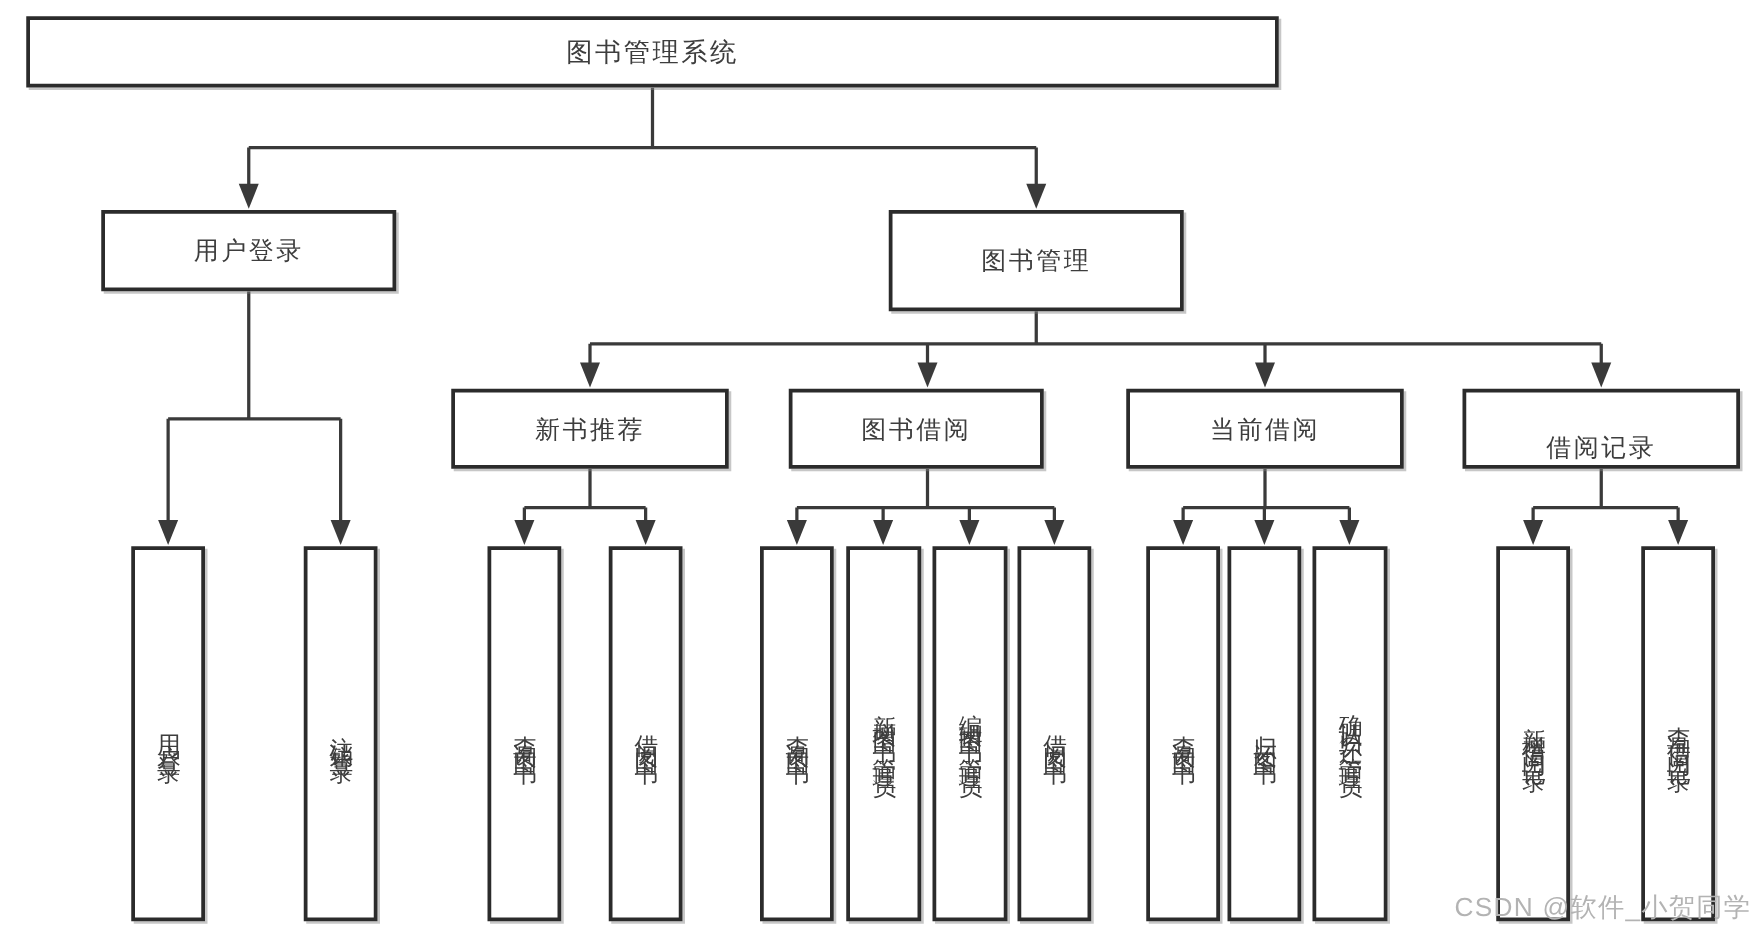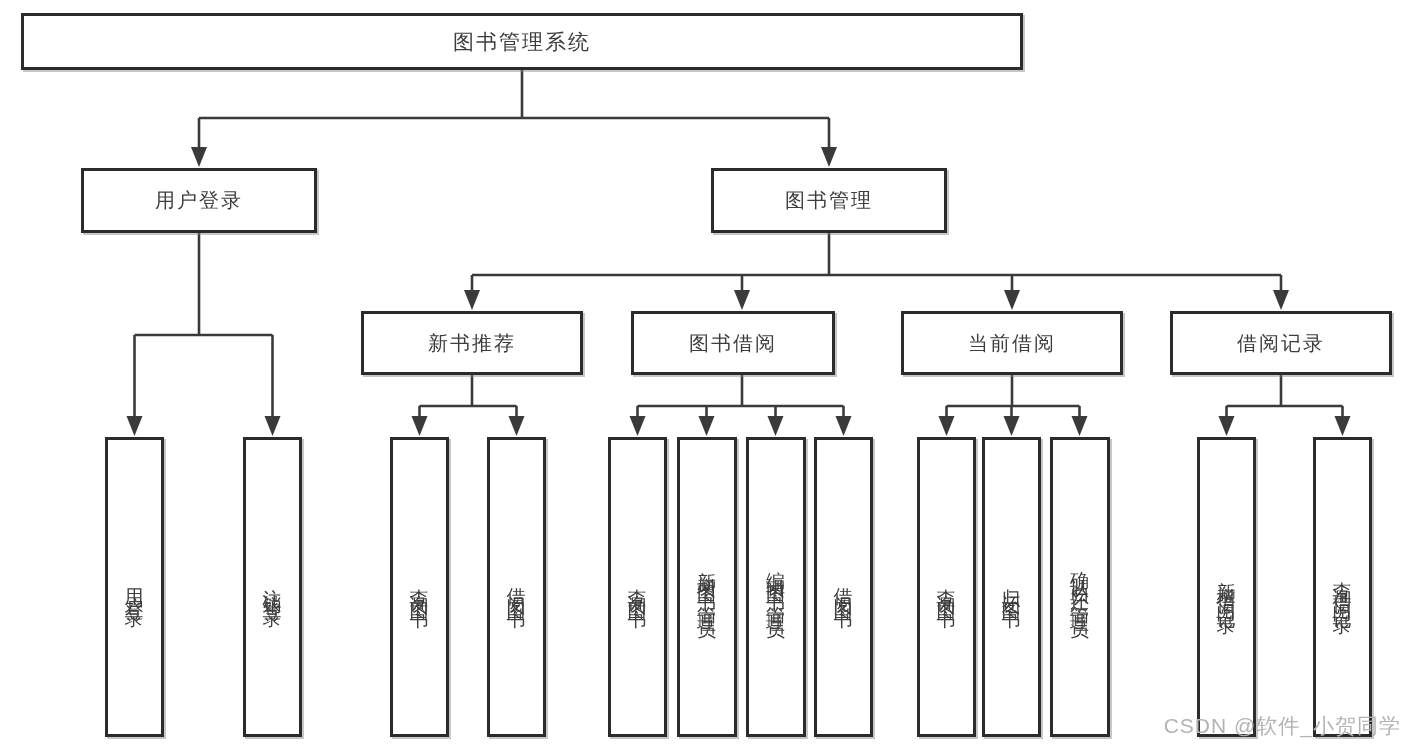--- a/index.html
+++ b/index.html
@@ -92,34 +92,34 @@
       <polygon points="1334.5,416 1350.5,416 1342.5,436"></polygon>
   </svg>
 
   <div class="node root" style="left:21px;top:13px;width:1002px;height:57px;">
     <span>图书管理系统</span>
   </div>
 
   <div class="node branch" style="left:81px;top:168px;width:236px;height:65px;">
     <span>用户登录</span>
   </div>
-  <div class="node branch" style="left:711px;top:168px;width:236px;height:65px;text-align:center;">
+  <div class="node branch" style="left:711px;top:168px;width:236px;height:81px;text-align:center;">
     <span>图书管理</span>
   </div>
 
   <div class="node branch" style="left:361px;top:311px;width:222px;height:64px;align-items:center;">
     <span>新书推荐</span>
   </div>
   <div class="node branch" style="left:631px;top:311px;width:204px;height:64px;">
     <span>图书借阅</span>
   </div>
   <div class="node branch" style="left:901px;top:311px;width:222px;height:64px;font-family:Liberation Mono, monospace;">
     <span>当前借阅</span>
   </div>
-  <div class="node branch" style="left:1170px;top:311px;width:222px;height:64px;">
+  <div class="node branch" style="left:1170px;top:311px;width:222px;height:64px;align-items:flex-end;">
     <span>借阅记录</span>
   </div>
 
   <div class="node leaf" style="left:105px;top:437px;width:59px;height:300px;">
     <span class="vtext">用户登录</span>
   </div>
   <div class="node leaf" style="left:243px;top:437px;width:59px;height:300px;">
     <span class="vtext">注销登录</span>
   </div>
 

